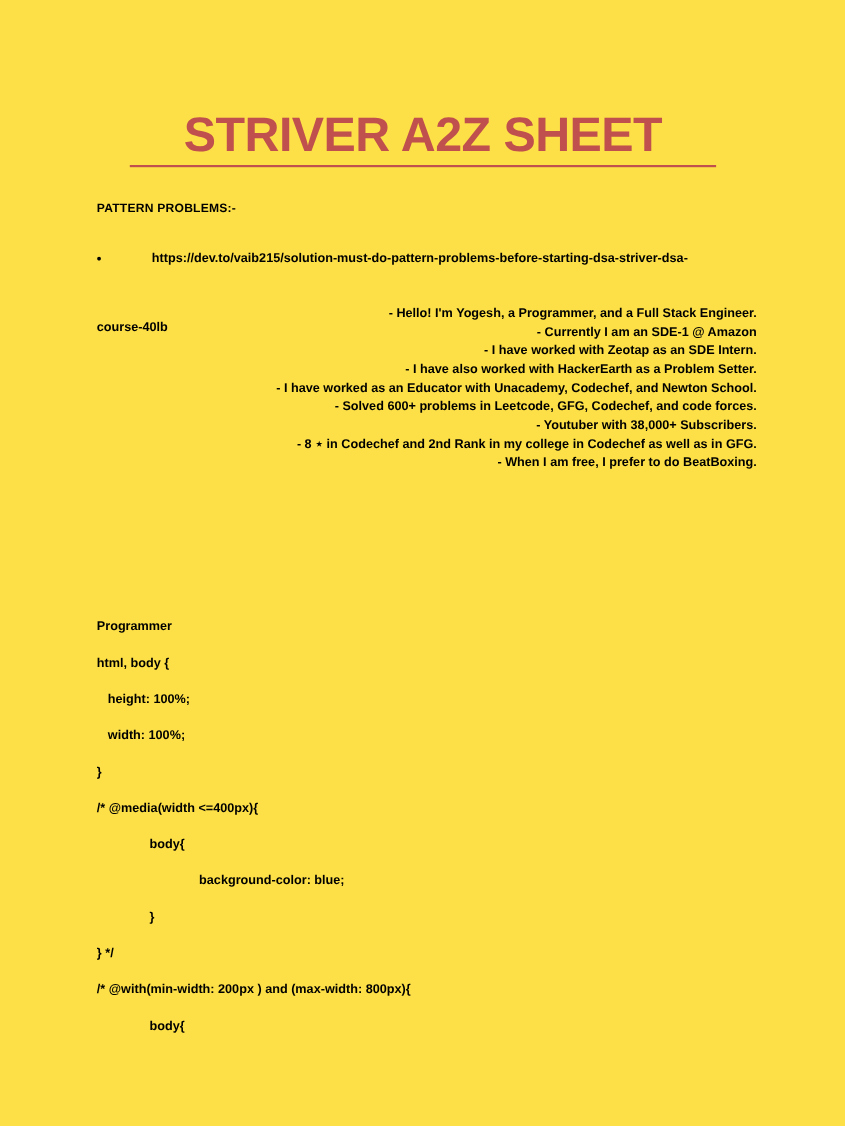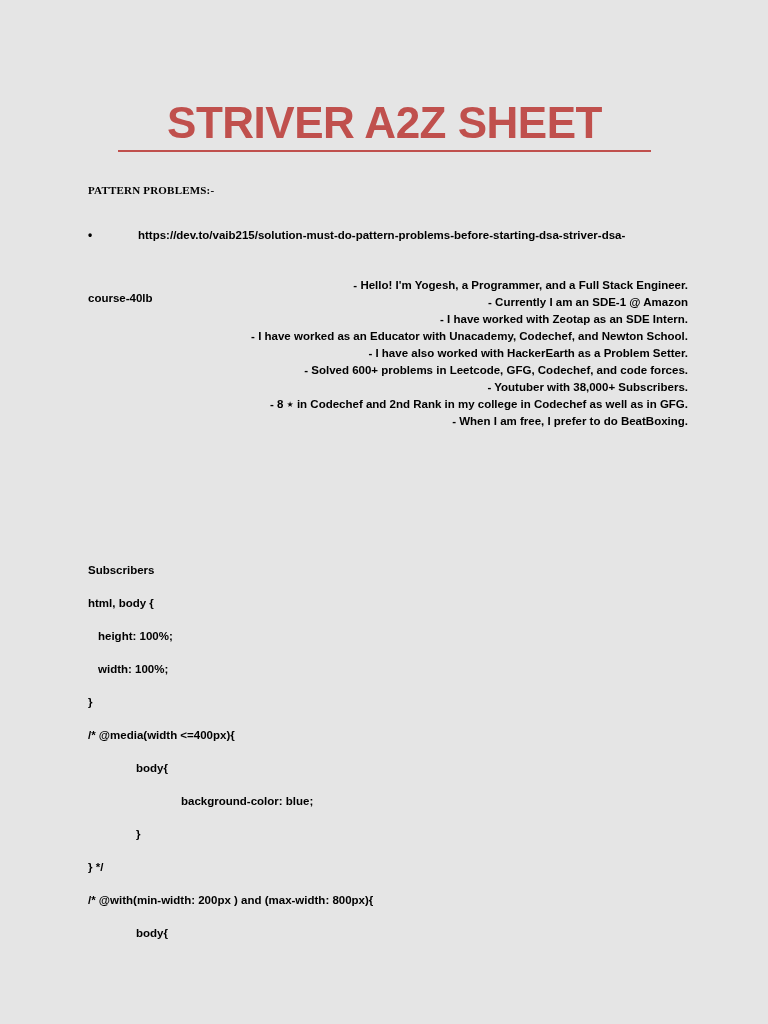--- a/index.html
+++ b/index.html
@@ -12,21 +12,21 @@
     width: 768px;
     height: 1024px;
     overflow: hidden;
     font-family: "Liberation Sans", sans-serif;
     color: #000000;
   }
   .page {
     position: relative;
     width: 768px;
     height: 1024px;
-    background: #e5e5e5;
+    background: #fde047;
     box-sizing: border-box;
   }
 
   
   .doc-title {
     position: absolute;
     left: 118px;
     top: 100px;
     width: 533px;
     font-family: "Liberation Sans", sans-serif;
@@ -49,21 +49,20 @@
 
   
   .section-label {
     position: absolute;
     left: 88px;
     top: 184px;
     font-size: 11px;
     font-weight: bold;
     letter-spacing: 0.2px;
     color: #000000;
-    font-family: Liberation Serif, serif;
   }
 
   
   .bullet-row {
     position: absolute;
     left: 88px;
     top: 225px;
     width: 570px;
     font-size: 11.5px;
     font-weight: bold;
@@ -140,30 +139,30 @@
 
   <div class="bullet-row">
     <span class="bullet-glyph">•</span><span class="bullet-text">https://dev.to/vaib215/solution-must-do-pattern-problems-before-starting-dsa-striver-dsa-</span>
   </div>
   <div class="bullet-wrap2">course-40lb</div>
 
   <div class="bio-block">
     <div class="bio-line">- Hello! I'm Yogesh, a Programmer, and a Full Stack Engineer.</div>
     <div class="bio-line">- Currently I am an SDE-1 @ Amazon</div>
     <div class="bio-line">- I have worked with Zeotap as an SDE Intern.</div>
+    <div class="bio-line">- I have also worked with HackerEarth as a Problem Setter.</div>
     <div class="bio-line">- I have worked as an Educator with Unacademy, Codechef, and Newton School.</div>
-    <div class="bio-line">- I have also worked with HackerEarth as a Problem Setter.</div>
     <div class="bio-line">- Solved 600+ problems in Leetcode, GFG, Codechef, and code forces.</div>
     <div class="bio-line">- Youtuber with 38,000+ Subscribers.</div>
     <div class="bio-line">- 8 ⋆ in Codechef and 2nd Rank in my college in Codechef as well as in GFG.</div>
     <div class="bio-line">- When I am free, I prefer to do BeatBoxing.</div>
   </div>
 
   <div class="code-block">
-    <div class="code-line indent-0">Subscribers</div>
+    <div class="code-line indent-0">Programmer</div>
     <div class="code-line indent-0">html, body {</div>
     <div class="code-line indent-1">height: 100%;</div>
     <div class="code-line indent-1">width: 100%;</div>
     <div class="code-line indent-0">}</div>
     <div class="code-line indent-0">/* @media(width &lt;=400px){</div>
     <div class="code-line indent-2">body{</div>
     <div class="code-line indent-3">background-color: blue;</div>
     <div class="code-line indent-2">}</div>
     <div class="code-line indent-0">} */</div>
     <div class="code-line indent-0">/* @with(min-width: 200px ) and (max-width: 800px){</div>

